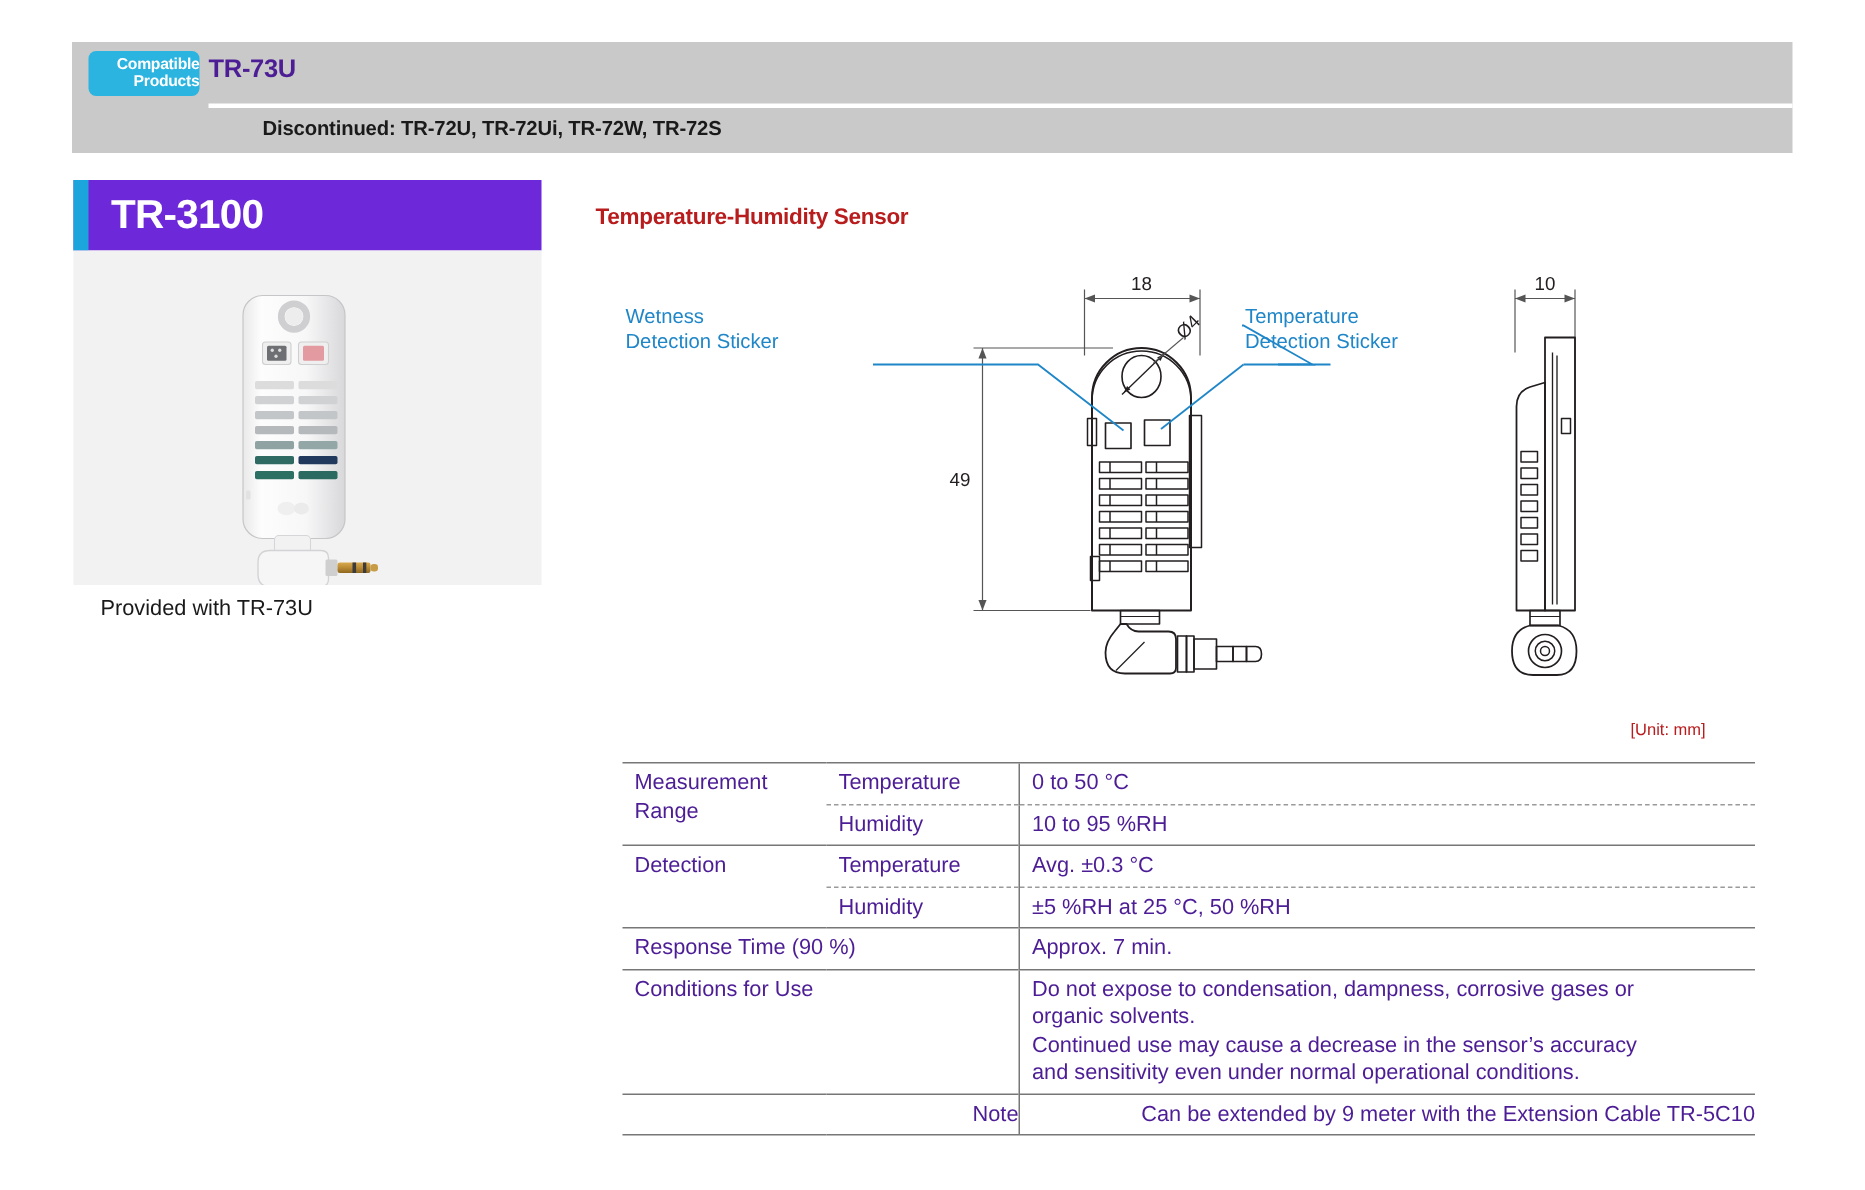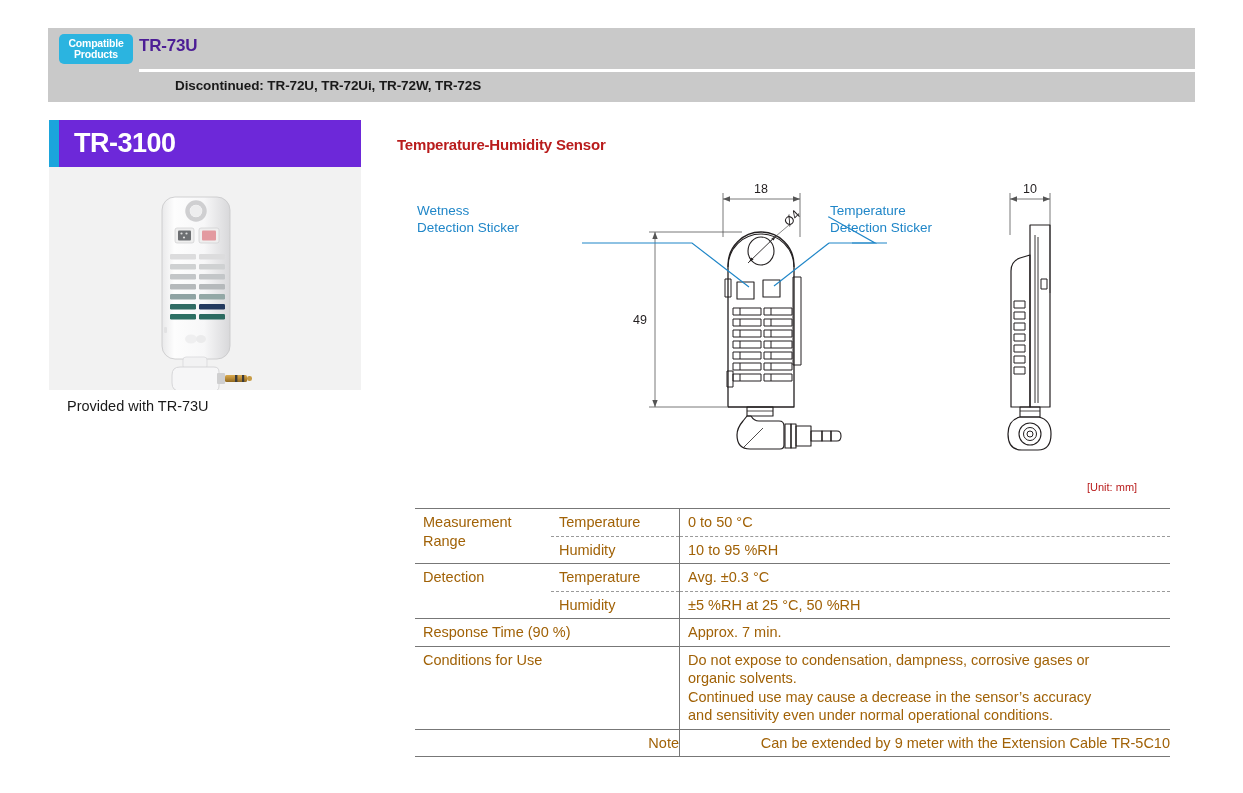--- a/index.html
+++ b/index.html
@@ -16,21 +16,21 @@
   #header-band{
     position:absolute;left:48px;top:28px;width:1147px;height:74px;
     background:#c9c9c9;
   }
   #header-row-top{
     position:absolute;left:0;top:0;width:100%;height:41px;
   }
   #compat-badge{
     position:absolute;left:11px;top:6px;width:74px;height:30px;
     background:#2bb4e0;border-radius:5px;
-    display:flex;flex-direction:column;align-items:center;justify-content:center;
+    display:flex;flex-direction:column;align-items:flex-end;justify-content:center;
     line-height:1.05;
   }
   #compat-badge span{
     color:#ffffff;font-size:10.5px;font-weight:bold;letter-spacing:-0.2px;
   }
   #header-title{
     position:absolute;left:91px;top:8px;
     font-size:17px;font-weight:bold;color:#4c1d95;letter-spacing:-0.2px;
   }
   #header-divider{
@@ -76,21 +76,21 @@
   }
   #unit-note{
     position:absolute;left:1087px;top:481px;
     font-size:11px;color:#b91c1c;
   }
 
   
   #spec-table{
     position:absolute;left:415px;top:508px;width:755px;
     border-collapse:collapse;
-    font-size:14.5px;color:#a16207;
+    font-size:14.5px;color:#4c1d95;
   }
   #spec-table td{
     vertical-align:top;padding:4px 0 4px 8px;line-height:1.28;
   }
   .grp-top{border-top:1.4px solid #777;}
   .grp-bot{border-bottom:1.4px solid #777;text-align:right;}
   .dash-bot{border-bottom:1.3px dashed #9a9a9a;}
   .col-a{width:128px;padding-left:6px;}
   .col-b{width:120px;}
   .col-c{border-left:1.4px solid #777;padding-left:9px;}

